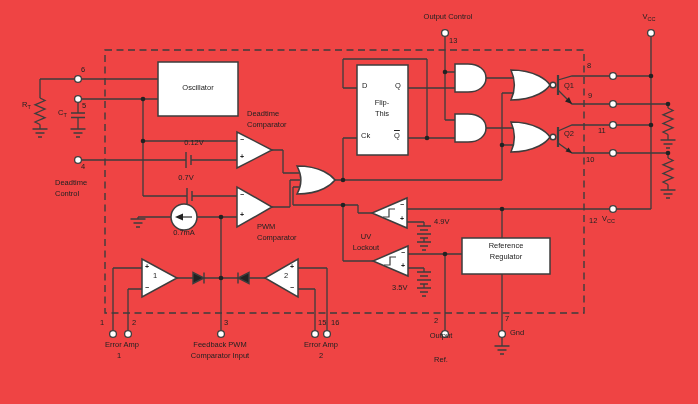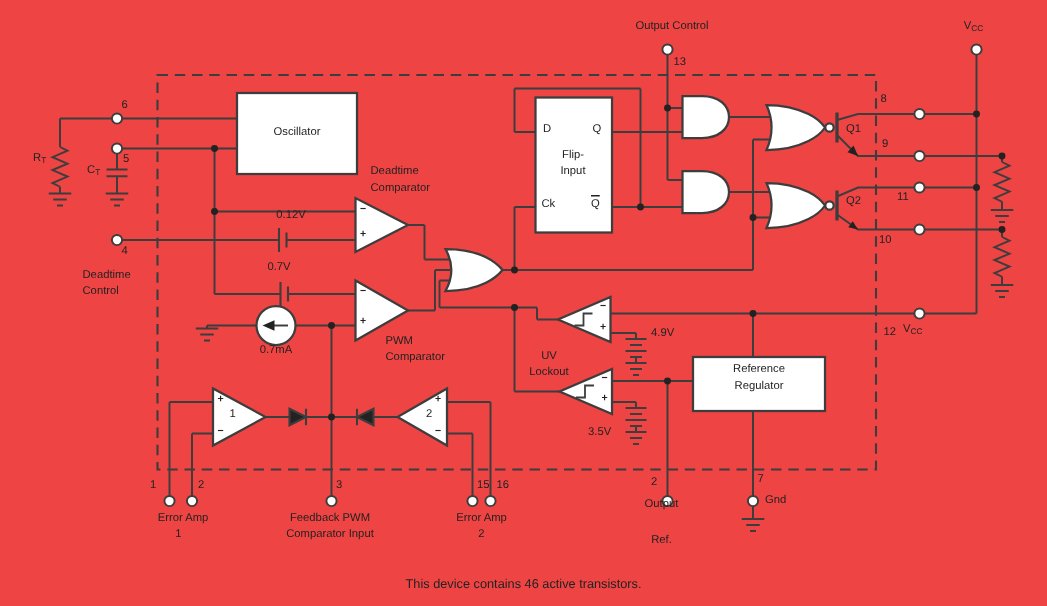--- a/index.html
+++ b/index.html
@@ -201,21 +201,21 @@
 <div class="lb c" style="left:198px;top:84px">Oscillator</div>
 <div class="lb" style="left:247px;top:110px">Deadtime</div>
 <div class="lb" style="left:247px;top:121px">Comparator</div>
 <div class="lb c" style="left:194px;top:139px">0.12V</div>
 <div class="lb c" style="left:186px;top:174px">0.7V</div>
 <div class="lb c" style="left:184px;top:229px">0.7mA</div>
 <div class="lb" style="left:257px;top:223px">PWM</div>
 <div class="lb" style="left:257px;top:234px">Comparator</div>
 
 <div class="lb c" style="left:382px;top:99px">Flip-</div>
-<div class="lb c" style="left:382px;top:110px">Input</div>
+<div class="lb c" style="left:382px;top:110px">This</div>
 <div class="lb" style="left:362px;top:82px">D</div>
 <div class="lb" style="left:395px;top:82px">Q</div>
 <div class="lb" style="left:361px;top:132px">Ck</div>
 <div class="lb ovl" style="left:394px;top:132px">Q</div>
 
 <div class="lb c" style="left:366px;top:233px">UV</div>
 <div class="lb c" style="left:366px;top:244px">Lockout</div>
 <div class="lb" style="left:434px;top:218px">4.9V</div>
 <div class="lb" style="left:392px;top:284px">3.5V</div>
 <div class="lb c" style="left:506px;top:242px">Reference</div>
@@ -248,14 +248,13 @@
 <div class="lb sign" style="left:240px;top:211px">+</div>
 <div class="lb sign" style="left:145px;top:263px">+</div>
 <div class="lb sign" style="left:145px;top:284px">−</div>
 <div class="lb sign" style="left:290px;top:263px">+</div>
 <div class="lb sign" style="left:290px;top:284px">−</div>
 <div class="lb sign" style="left:400px;top:201px">−</div>
 <div class="lb sign" style="left:400px;top:215px">+</div>
 <div class="lb sign" style="left:401px;top:249px">−</div>
 <div class="lb sign" style="left:401px;top:262px">+</div>
 
-<div class="lb cap c" style="left:349px;top:385px">This device contains 46 active transistors.</div>
 </div>
 
 </body></html>

